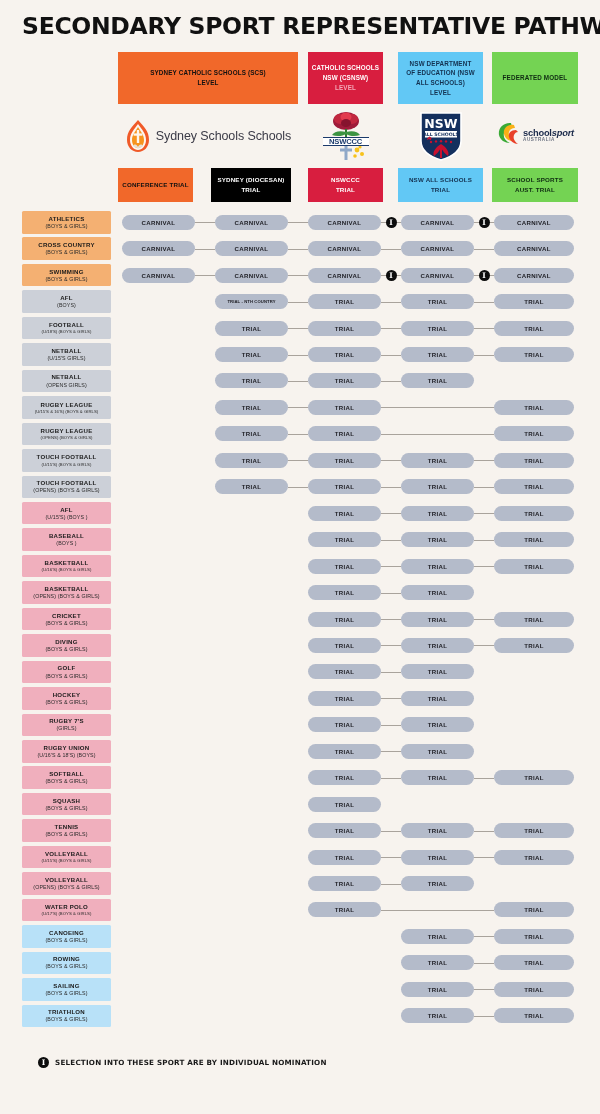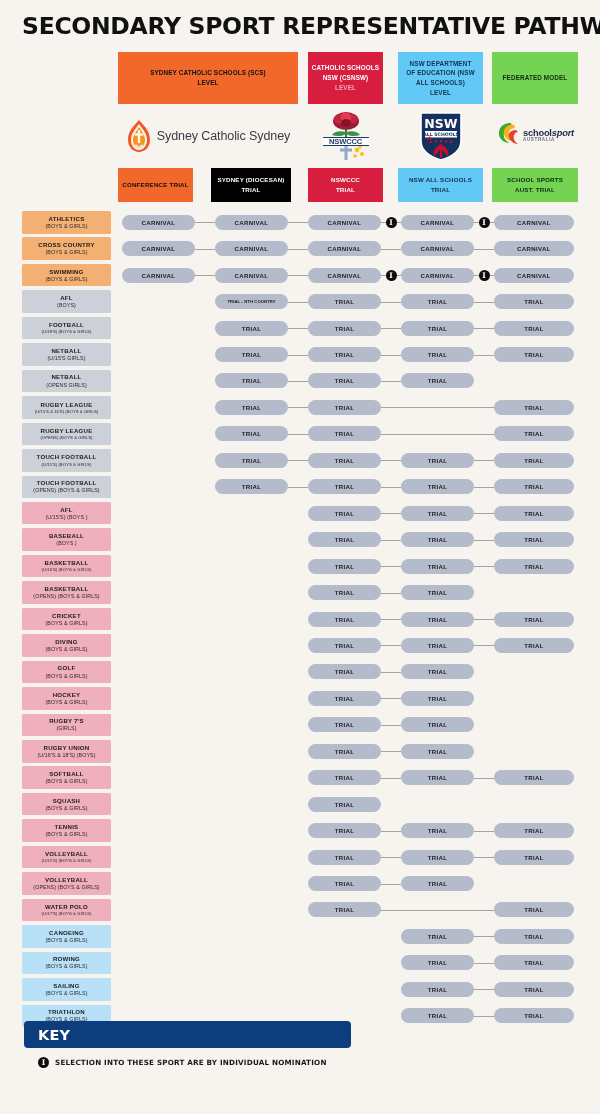--- a/index.html
+++ b/index.html
@@ -199,21 +199,21 @@
       <div class="logo-cell" style="left: 118px; top: 108px; width: 180px; height: 56px;">
         <div class="scs-logo">
           <span class="scs-flame"><svg width="26" height="34" viewBox="0 0 26 34">
               <path d="M13 1 C7 8 2 12 2 21 C2 28 7 33 13 33 C19 33 24 28 24 21 C24 12 19 8 13 1 Z" fill="#f05a28"></path>
               <path d="M13 5 C9 11 5 14 5 21 C5 27 9 31 13 31 C17 31 21 27 21 21 C21 14 17 11 13 5 Z" fill="#fdf6ef"></path>
               <path d="M13 8 C10 13 7 16 7 21 C7 26 10 29 13 29 C16 29 19 26 19 21 C19 16 16 13 13 8 Z" fill="#f7941e"></path>
               <rect x="11.8" y="11" width="2.4" height="13" fill="#fdf6ef"></rect>
               <rect x="8.6" y="14.4" width="8.8" height="2.3" fill="#fdf6ef"></rect>
               <path d="M8 27 C10 24 12 26 13 28 C14 26 16 24 18 27 C16 29 14 28 13 30 C12 28 10 29 8 27 Z" fill="#e8e0d6"></path>
             </svg></span>
-          <span class="scs-text">Sydney Catholic Sydney</span>
+          <span class="scs-text">Sydney Schools Schools</span>
         </div>
       </div>
       <div class="logo-cell" style="left: 308px; top: 106px; width: 75px; height: 60px;">
         <div class="nswccc"><svg width="50" height="52" viewBox="0 0 50 52">
             <ellipse cx="25" cy="11" rx="13" ry="9" fill="#9e1b3a"></ellipse>
             <ellipse cx="19" cy="9" rx="6" ry="5" fill="#c1273f"></ellipse>
             <ellipse cx="31" cy="9" rx="6" ry="5" fill="#c1273f"></ellipse>
             <ellipse cx="25" cy="7" rx="5.5" ry="4.5" fill="#e23b4e"></ellipse>
             <ellipse cx="25" cy="13" rx="5" ry="4" fill="#86132e"></ellipse>
             <path d="M25 19 L25 27" stroke="#2e7d32" stroke-width="2"></path>
@@ -563,21 +563,18 @@
       <div class="connector" style="left: 474px; top: 989.3px; width: 20px;"></div>
       <div class="sport-label" style="top: 1004.5px; height: 22.5px; background: rgb(184, 225, 248);">
         <div class="sport-name">TRIATHLON</div>
         <div class="sport-cat">(BOYS &amp; GIRLS)</div>
       </div>
       <div class="pill" style="left: 401px; top: 1008.25px; width: 73px;">TRIAL</div>
       <div class="pill" style="left: 494px; top: 1008.25px; width: 80px;">TRIAL</div>
       <div class="connector" style="left: 474px; top: 1015.75px; width: 20px;"></div>
     </div>
 
-  <div id="key-bar">
-    <span class="key-text">KEY</span>
-  </div>
   <div id="key-note">
     <span class="note-badge">I</span>
     <span class="note-text">SELECTION INTO THESE SPORT ARE BY INDIVIDUAL NOMINATION</span>
   </div>
 
 </div>
 
 </body></html>

